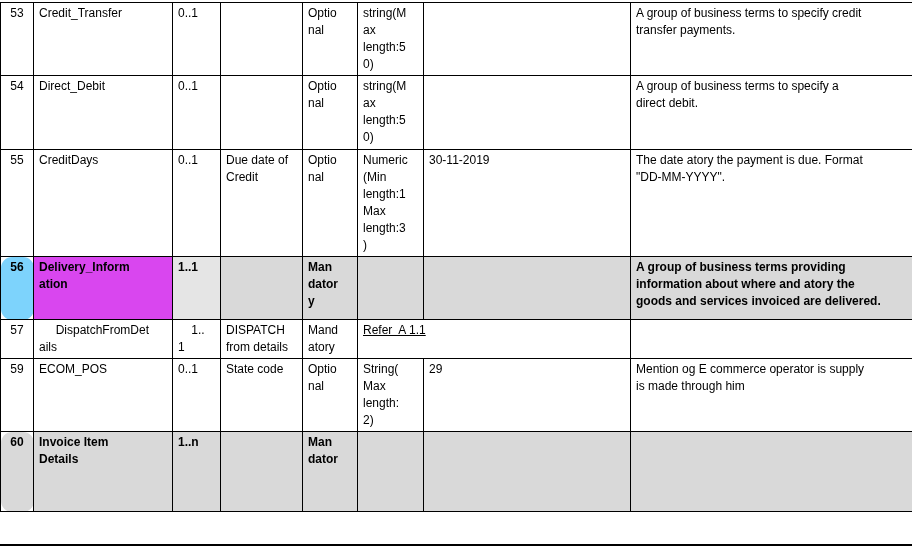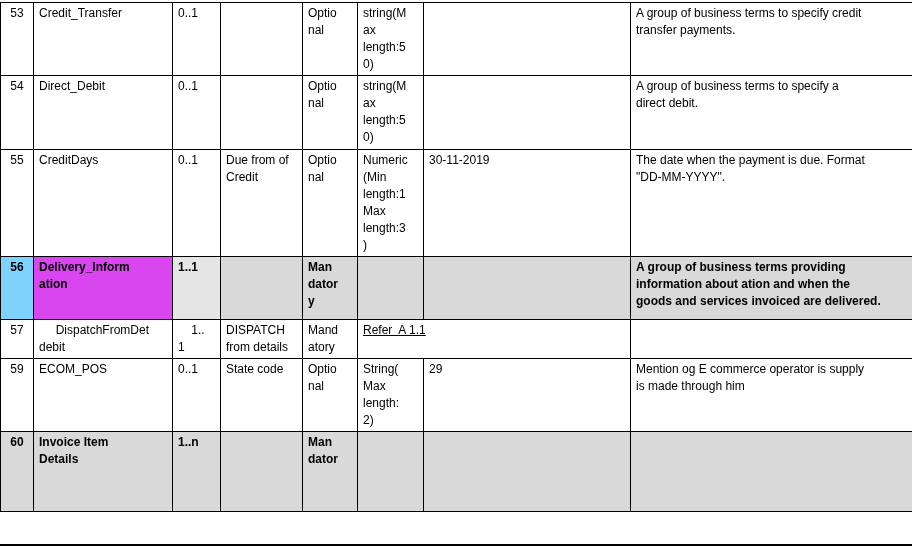--- a/index.html
+++ b/index.html
@@ -21,21 +21,21 @@
     border:1px solid #000000;
     vertical-align:top;
     padding:2px 5px;
     font-size:12px;
     line-height:17px;
     color:#000000;
     white-space:pre-wrap;
     word-wrap:break-word;
     overflow:hidden;
   }
-  td.num{text-align:center;padding:2px 2px;}
+  td.num{text-align:center;padding:2px 2px;border-radius:11px;}
   tr.shaded td{background:#d9d9d9;font-weight:700;}
   td.plain{background:#ffffff;font-weight:400;}
   .refer{text-decoration:underline;text-align:right;}
   .bottom-line{
     position:absolute;left:0;top:544px;
     width:912px;height:2px;background:#000000;
   }
 </style>
 </head>
 <body>
@@ -83,55 +83,55 @@
 0)</td>
         <td></td>
         <td>A group of business terms to specify a
 direct debit.</td>
       </tr>
 
       <tr style="height:106px">
         <td class="num">55</td>
         <td>CreditDays</td>
         <td>0..1</td>
-        <td>Due from of
+        <td>Due date of
 Credit</td>
         <td>Optio
 nal</td>
         <td>Numeric
 (Min
 length:1
 Max
 length:3
 )</td>
         <td>30-11-2019</td>
-        <td>The date when the payment is due. Format
+        <td>The date atory the payment is due. Format
 "DD-MM-YYYY".</td>
       </tr>
 
       <tr class="shaded" style="height:63px">
         <td class="num" style="background: #7dd3fc;">56</td>
         <td style="background: #d946ef;">Delivery_Inform
 ation</td>
         <td style="background: #e5e5e5;">1..1</td>
         <td style="background: rgb(217, 217, 217);"></td>
         <td style="background: rgb(217, 217, 217);">Man
 dator
 y</td>
         <td style="background: rgb(217, 217, 217);"></td>
         <td style="background: rgb(217, 217, 217);"></td>
         <td class="plain">A group of business terms providing
-information about ation and when the
+information about where and atory the
 goods and services invoiced are delivered.</td>
       </tr>
 
       <tr style="height:37px">
         <td class="num">57</td>
         <td>     DispatchFromDet
-debit</td>
+ails</td>
         <td>    1..
 1</td>
         <td>DISPATCH
 from details</td>
         <td>Mand
 atory</td>
         <td colspan="2"><span class="refer">Refer  A 1.1</span></td>
         <td></td>
       </tr>
 

